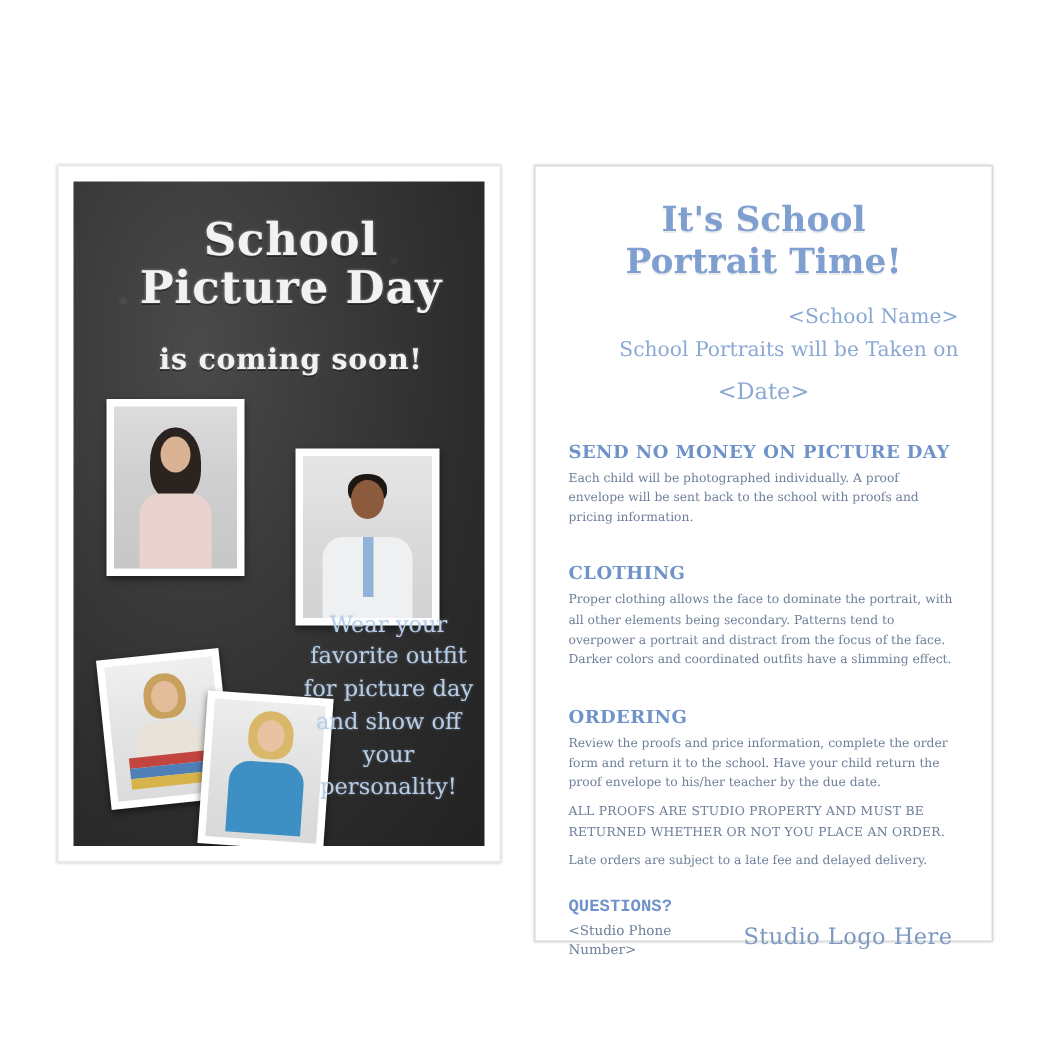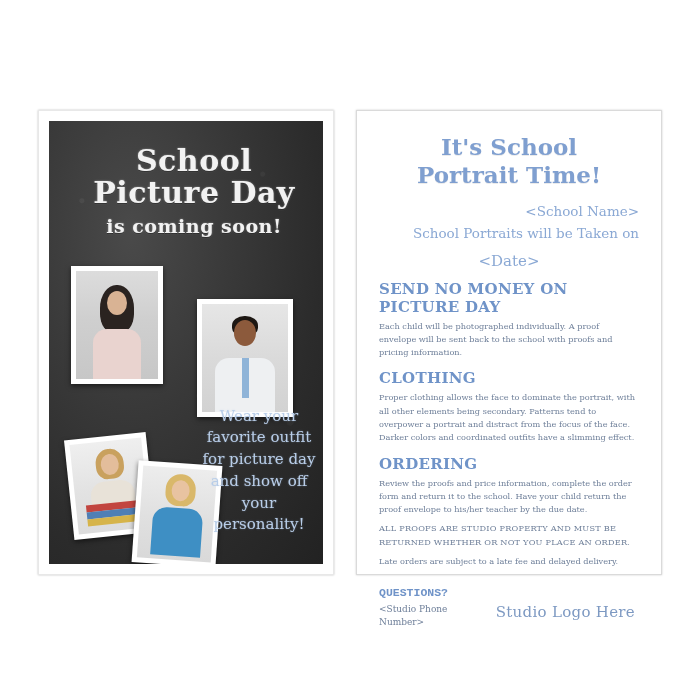--- a/index.html
+++ b/index.html
@@ -69,21 +69,21 @@
     display: block;
     font-size: 30px;
     font-weight: bold;
     line-height: 1.08;
   }
   .headline .l3 {
     display: block;
     font-size: 19px;
     font-weight: bold;
     line-height: 1.5;
-    margin-top: 2px;
+    margin-top: 16px;
   }
 
   
   .photo {
     position: absolute;
     background: #ffffff;
     padding: 5px 5px 5px 5px;
     box-shadow: 0 2px 5px rgba(0,0,0,0.55);
     box-sizing: border-box;
   }
@@ -130,21 +130,21 @@
     line-height: 1.45;
     text-shadow: 0 0 2px rgba(180,205,235,0.4);
   }
 
   
   .flyer-right {
     position: absolute;
     left: 356px;
     top: 110px;
     width: 306px;
-    height: 465px;
+    height: 518px;
     background: #ffffff;
     border: 1px solid #dadada;
     box-shadow: 0 0 2px rgba(0,0,0,0.2);
     box-sizing: border-box;
     padding: 16px 22px;
   }
   .r-title {
     text-align: center;
     color: #7f9fd0;
     font-family: "DejaVu Serif", serif;
@@ -167,23 +167,23 @@
     color: #8aa8d4;
     font-family: "DejaVu Serif", serif;
     font-size: 15px;
     margin-top: 8px;
     margin-bottom: 10px;
   }
   .sec-head {
     color: #6f93c8;
     font-family: "DejaVu Serif", serif;
     font-weight: bold;
-    font-size: 15px;
+    font-size: 12px;
     letter-spacing: 0.3px;
-    margin-top: 10px;
+    margin-top: 24px;
     margin-bottom: 4px;
   }
   .sec-body {
     color: #6e7f99;
     font-family: "DejaVu Serif", serif;
     font-size: 8.2px;
     line-height: 1.62;
     margin: 0 0 6px 0;
   }
   .sec-body.caps {

